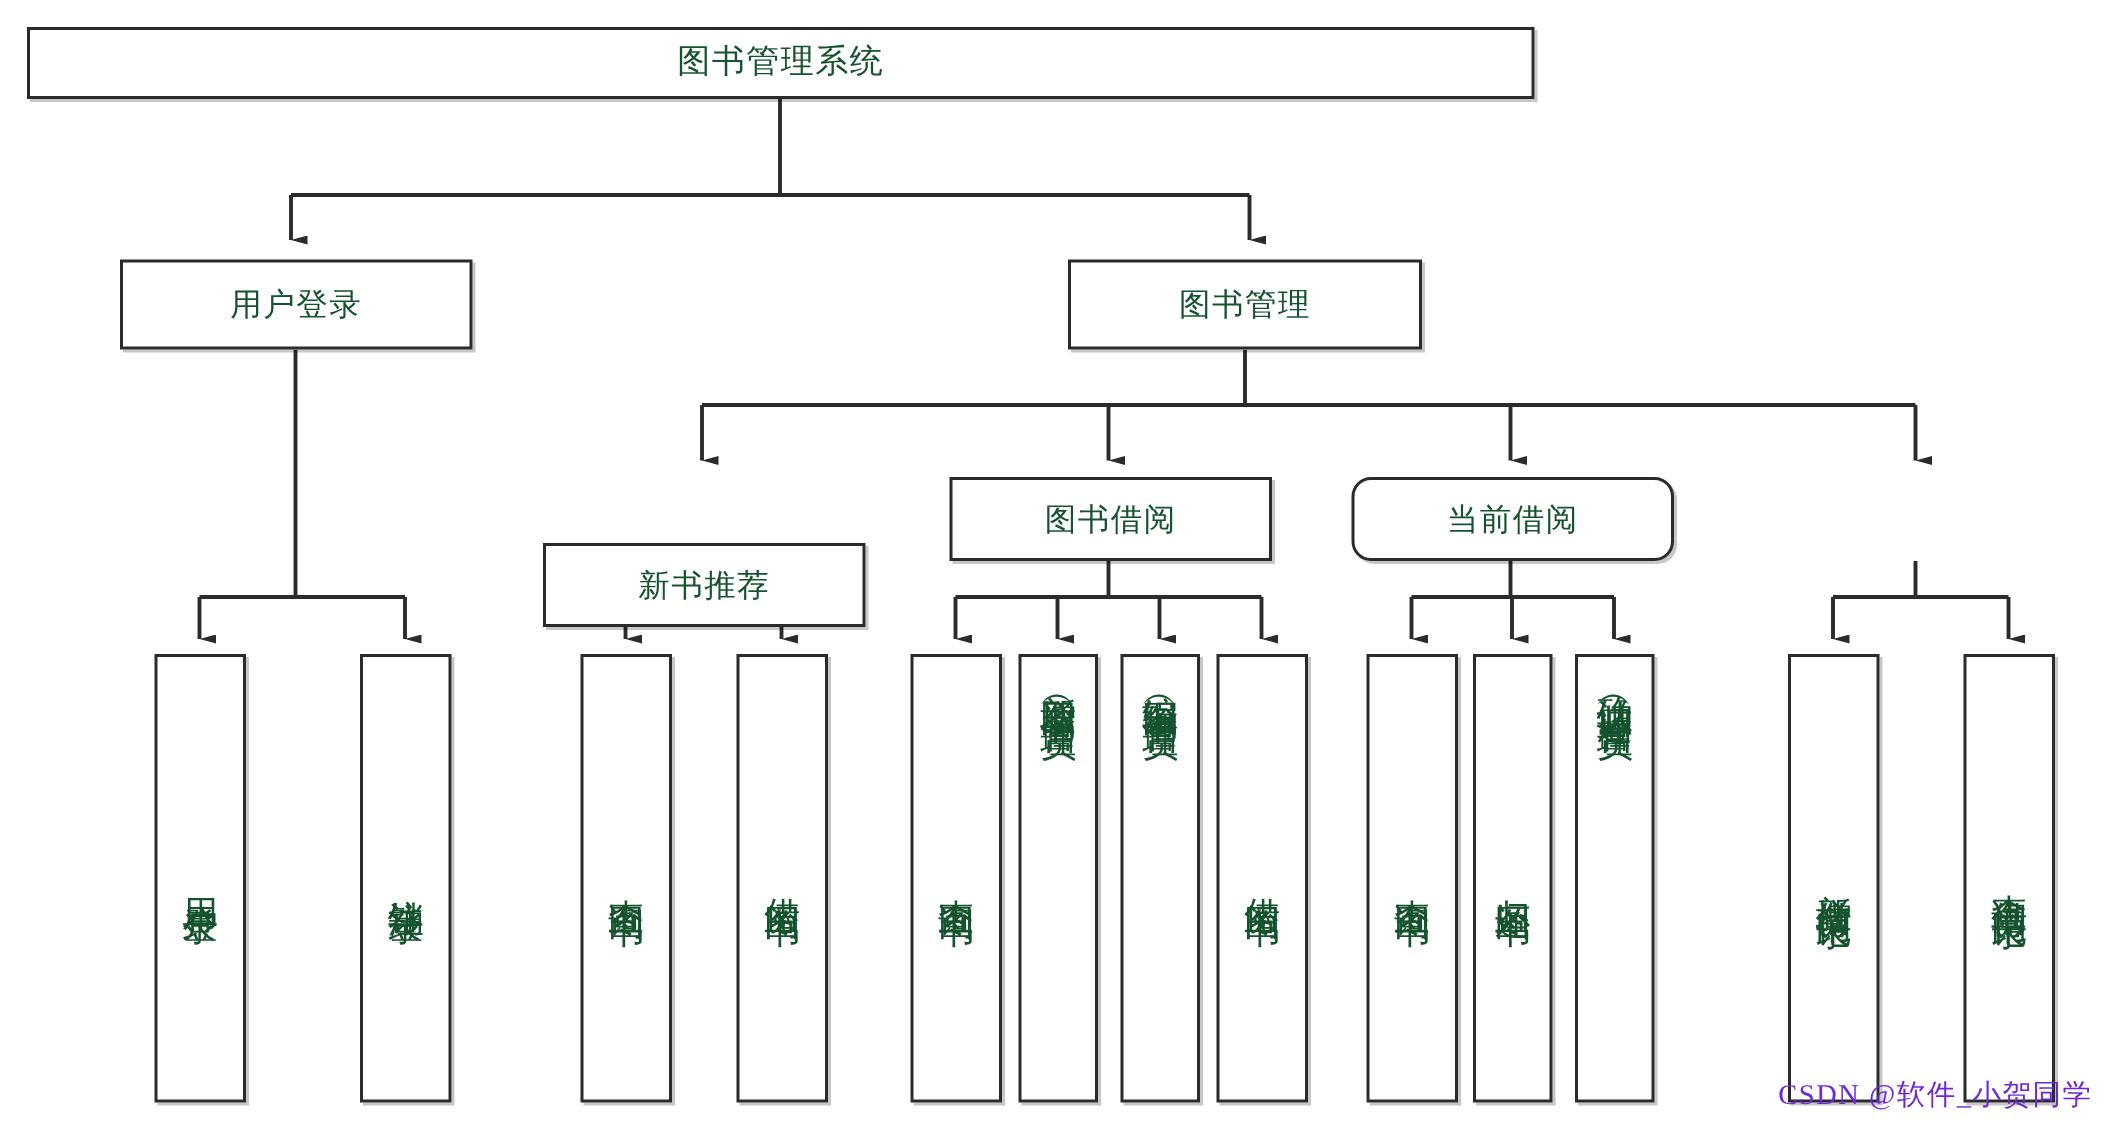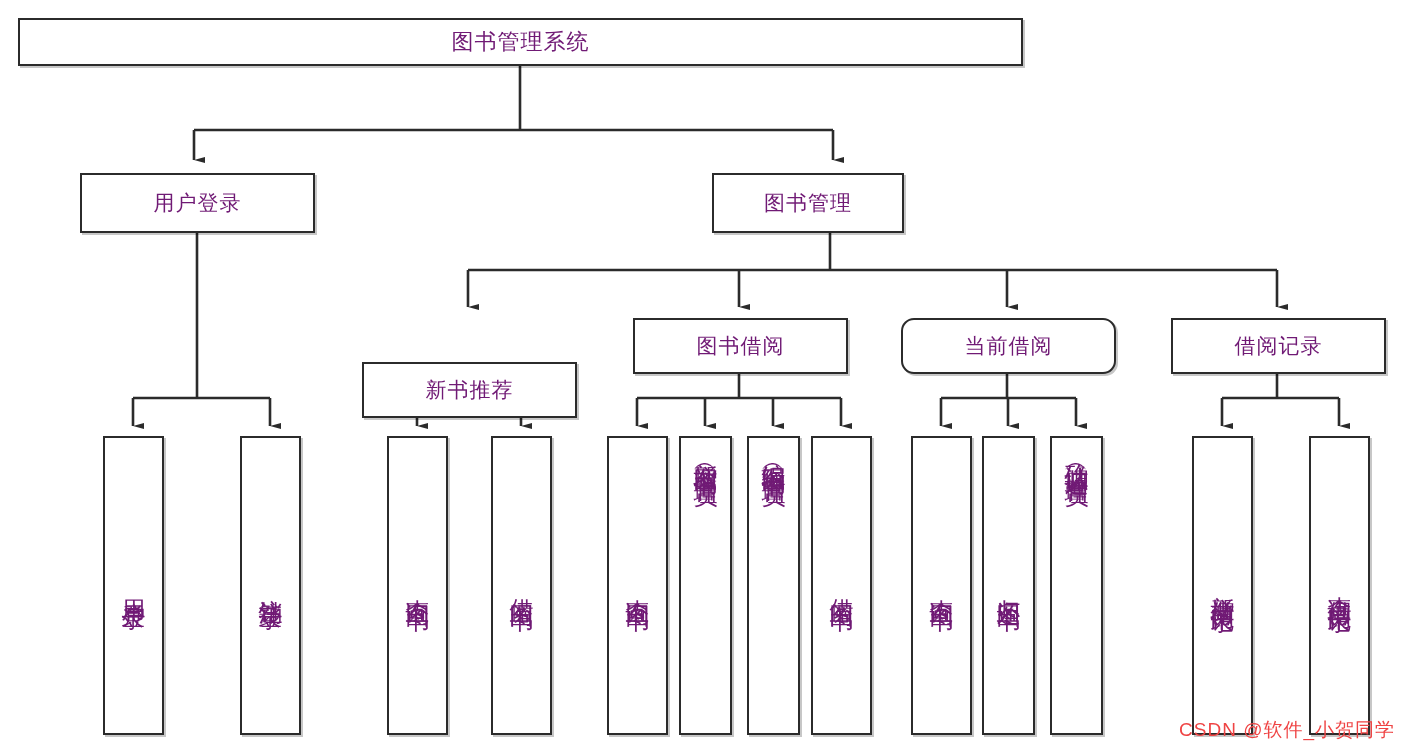--- a/index.html
+++ b/index.html
@@ -22,21 +22,21 @@
   }
   .node{
     position:absolute;
     box-sizing:border-box;
     background:#ffffff;
     border:2px solid #2b2b2b;
     box-shadow:2px 2px 0 0 rgba(0,0,0,0.22);
     display:flex;
     align-items:center;
     justify-content:center;
-    color:#701a75;
+    color:#14532d;
     z-index:2;
   }
   .node .lbl{
     display:block;
     text-align:center;
     line-height:1.18;
     white-space:nowrap;
   }
   
   .node.h .lbl{
@@ -62,25 +62,25 @@
   }
   
   .node.v.mid{
     align-items:center;
     padding-top:0;
   }
   .watermark{
     position:absolute;
     right:10px;bottom:4px;
     font-size:19px;
-    color:#ef4444;
+    color:#6d28d9;
     letter-spacing:1px;
     z-index:5;
     white-space:nowrap;
-    font-family:Liberation Sans, sans-serif;
+    font-family:Liberation Serif, serif;
     margin-left:32px;
   }
 </style>
 </head>
 <body>
 
 <div id="diagram">
 
   <svg id="edges" viewBox="0 0 1405 747">
     <defs>
@@ -133,39 +133,36 @@
   </svg>
 
   <div class="node h root" style="left:18px;top:18px;width:1005px;height:48px;">
     <span class="lbl">图书管理系统</span>
   </div>
 
   <div class="node h" style="left:80px;top:173px;width:235px;height:60px;">
     <span class="lbl">用户登录</span>
   </div>
 
-  <div class="node h" style="left:712px;top:173px;width:192px;height:60px;">
+  <div class="node h" style="left:712px;top:173px;width:236px;height:60px;">
     <span class="lbl">图书管理</span>
   </div>
 
   <div class="node h" style="left:362px;top:318px;width:215px;height:56px;margin-top:44px;">
     <span class="lbl">新书推荐</span>
   </div>
 
   <div class="node h" style="left:633px;top:318px;width:215px;height:56px;">
     <span class="lbl">图书借阅</span>
   </div>
 
   <div class="node h" style="left:901px;top:318px;width:215px;height:56px;border-radius:13px;">
     <span class="lbl">当前借阅</span>
   </div>
 
-  <div class="node h" style="left:1171px;top:318px;width:215px;height:56px;">
-    <span class="lbl">借阅记录</span>
-  </div>
 
   <div class="node v mid" style="left:103px;top:436px;width:61px;height:299px;">
     <span class="lbl">用户登录</span>
   </div>
 
   <div class="node v mid" style="left:240px;top:436px;width:61px;height:299px;">
     <span class="lbl">注销登录</span>
   </div>
 
   <div class="node v mid" style="left:387px;top:436px;width:61px;height:299px;">

